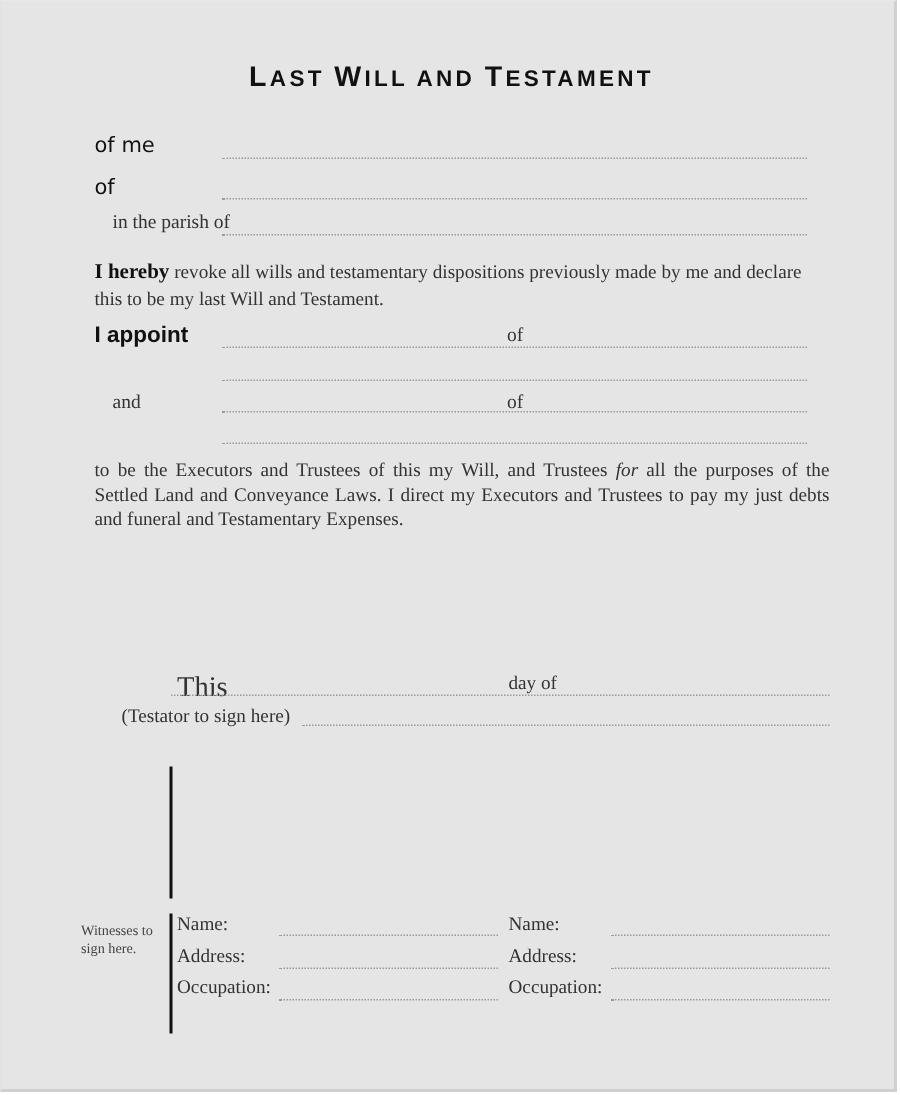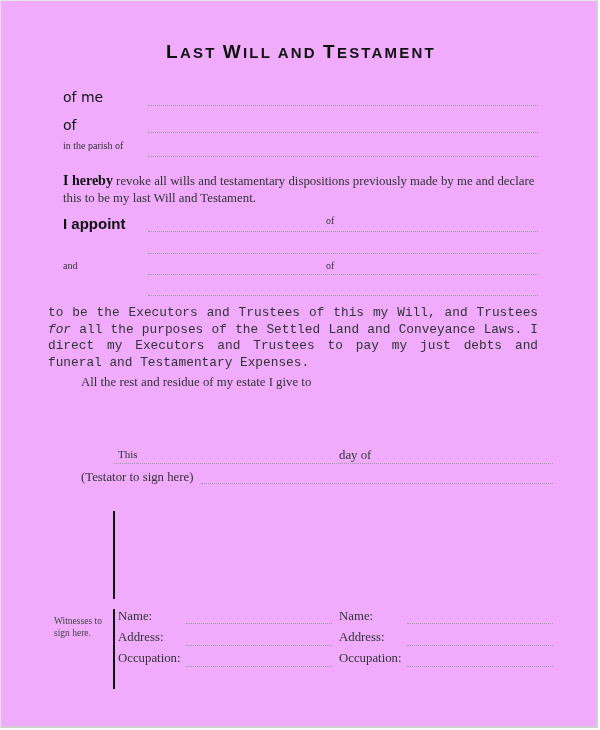--- a/index.html
+++ b/index.html
@@ -1,32 +1,32 @@
 <!DOCTYPE html>
 <html><head>
   <meta charset="utf-8">
   <style>
     html, body { margin: 0; padding: 0; background: #ffffff; }
     body { width: 600px; height: 730px; position: relative; overflow: hidden; }
     .page {
       position: absolute; left: 0; top: 0; width: 598px; height: 728px;
       border-right: 2px solid #d0d0d0; border-bottom: 2px solid #d0d0d0; border-left: 1px solid #e2e2e2; border-top: 1px solid #e8e8e8;
-      box-sizing: border-box; background: #f0abfc;
+      box-sizing: border-box; background: #e5e5e5;
       font-family: "Liberation Serif", "DejaVu Serif", serif; color: #222;
     }
     .abs { position: absolute; white-space: nowrap; }
     .title {
       left: 0; width: 600px; top: 40px; text-align: center;
       font-family: "Liberation Sans", "DejaVu Sans", sans-serif; font-weight: bold;
       font-size: 15px; letter-spacing: 2.2px; color: #111;
     }
     .title .big { font-size: 19px; }
     .comic { font-family: "DejaVu Sans", sans-serif; font-weight: normal; font-size: 14px; color: #111; }
     .sansb { font-family: "Liberation Sans", sans-serif; font-weight: bold; font-size: 15px; color: #111; }
-    .serif { font-size: 10px; color: #333; }
+    .serif { font-size: 13px; color: #333; margin-left: 12px; }
     .dots { position: absolute; height: 0; border-bottom: 1px dotted #9a9a9a; }
     .para {
       position: absolute; font-size: 12.8px; line-height: 16.5px; color: #333; white-space: normal;
     }
     .para b { color: #111; font-size: 14px; }
     .small { font-size: 9.5px; line-height: 11.5px; color: #444; white-space: normal; }
     .vbar { position: absolute; width: 2px; background: #111; }
   </style>
 </head>
 <body>
@@ -53,27 +53,26 @@
   <div class="abs sansb" style="left:62px; top:214px;">I appoint</div>
   <div class="abs serif" style="left:325px; top:214px;">of</div>
   <div class="dots" style="left:147px; width:390px; top:230px;"></div>
   <div class="dots" style="left:147px; width:390px; top:252px;"></div>
 
   <div class="abs serif" style="left:62px; top:259px;">and</div>
   <div class="abs serif" style="left:325px; top:259px;">of</div>
   <div class="dots" style="left:147px; width:390px; top:273px;"></div>
   <div class="dots" style="left:147px; width:390px; top:294px;"></div>
 
-  <div class="para" style="left:47px; top:304px; width:490px; text-align:justify;font-family:Liberation Mono, monospace;">
+  <div class="para" style="left:62px; top:304px; width:490px; text-align:justify;">
     <span>to be the Executors and Trustees of this my Will, and Trustees </span><i>for</i><span> all the purposes of the Settled Land and Conveyance Laws. I direct my Executors and Trustees to pay my just debts and funeral and Testamentary Expenses.</span>
   </div>
 
-  <div class="abs" style="left:80px; top:374px; font-size:12.8px; color:#333;">All the rest and residue of my estate I give to</div>
 
-  <div class="abs" style="left:117px; top:447px; font-size:11px; color:#333;">This</div>
+  <div class="abs" style="left:117px; top:447px; font-size:19px; color:#333;">This</div>
   <div class="abs" style="left:338px; top:447px; font-size:12.8px; color:#333;">day of</div>
   <div class="dots" style="left:113px; width:439px; top:462px;"></div>
 
   <div class="abs" style="left:80px; top:469px; font-size:12.8px; color:#333;">(Testator to sign here)</div>
   <div class="dots" style="left:200px; width:352px; top:482px;"></div>
 
   <div class="vbar" style="left:112px; top:510px; height:88px;"></div>
 
   <div class="abs small" style="left:53px; top:615px; width:50px;">Witnesses to sign here.</div>
   <div class="vbar" style="left:112px; top:608px; height:80px;"></div>

